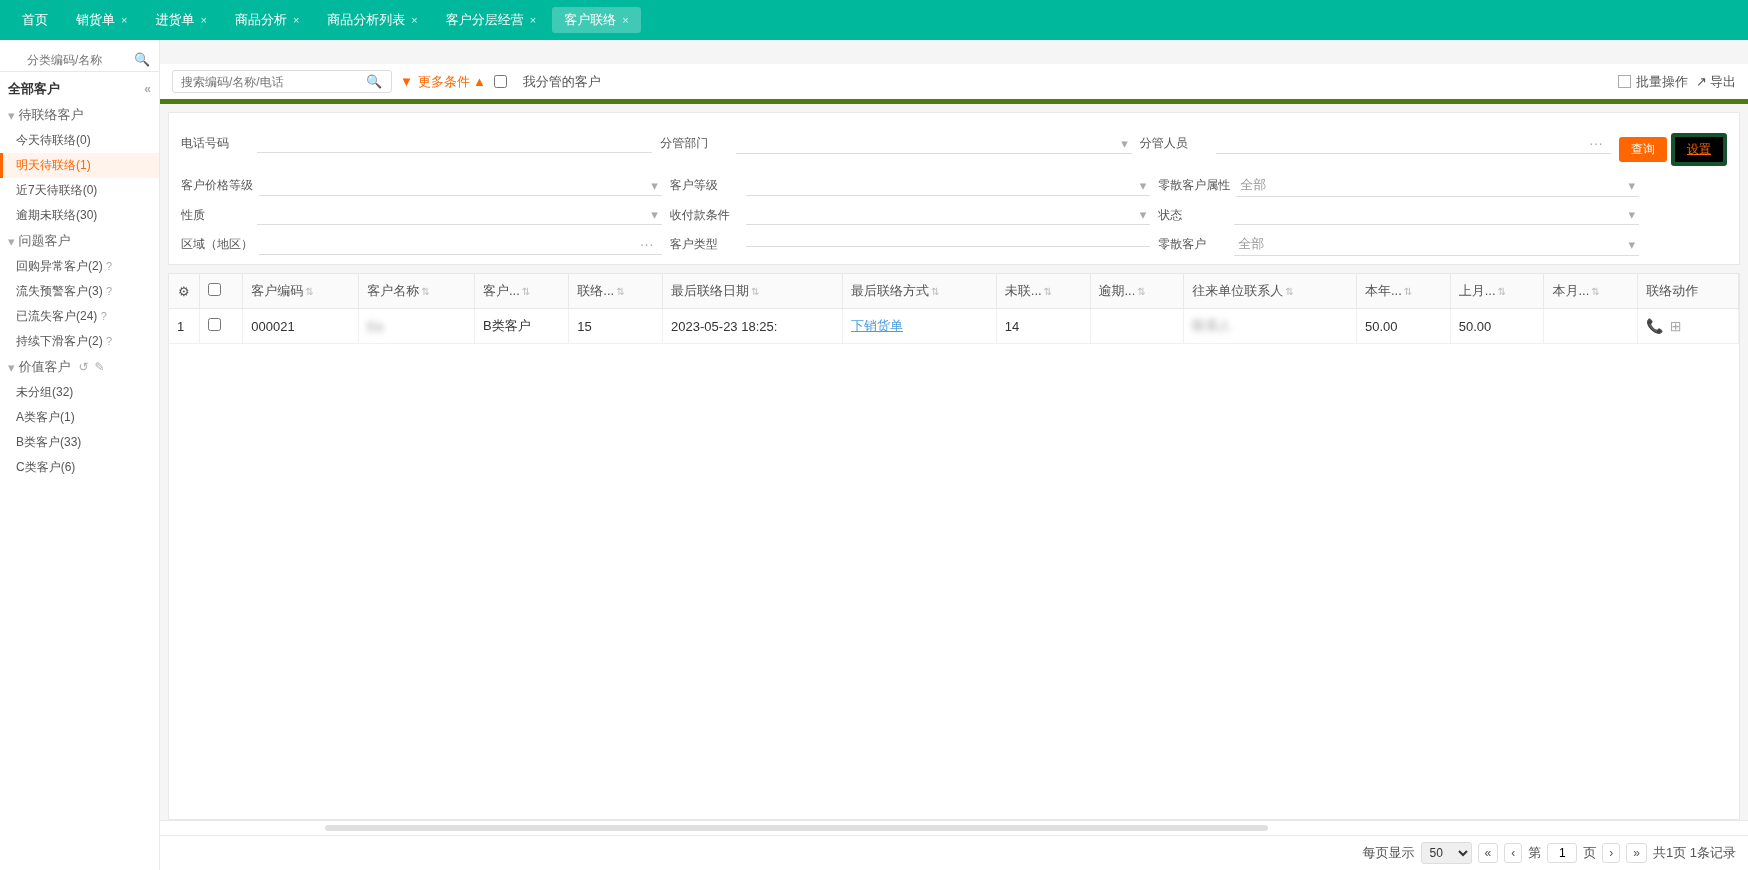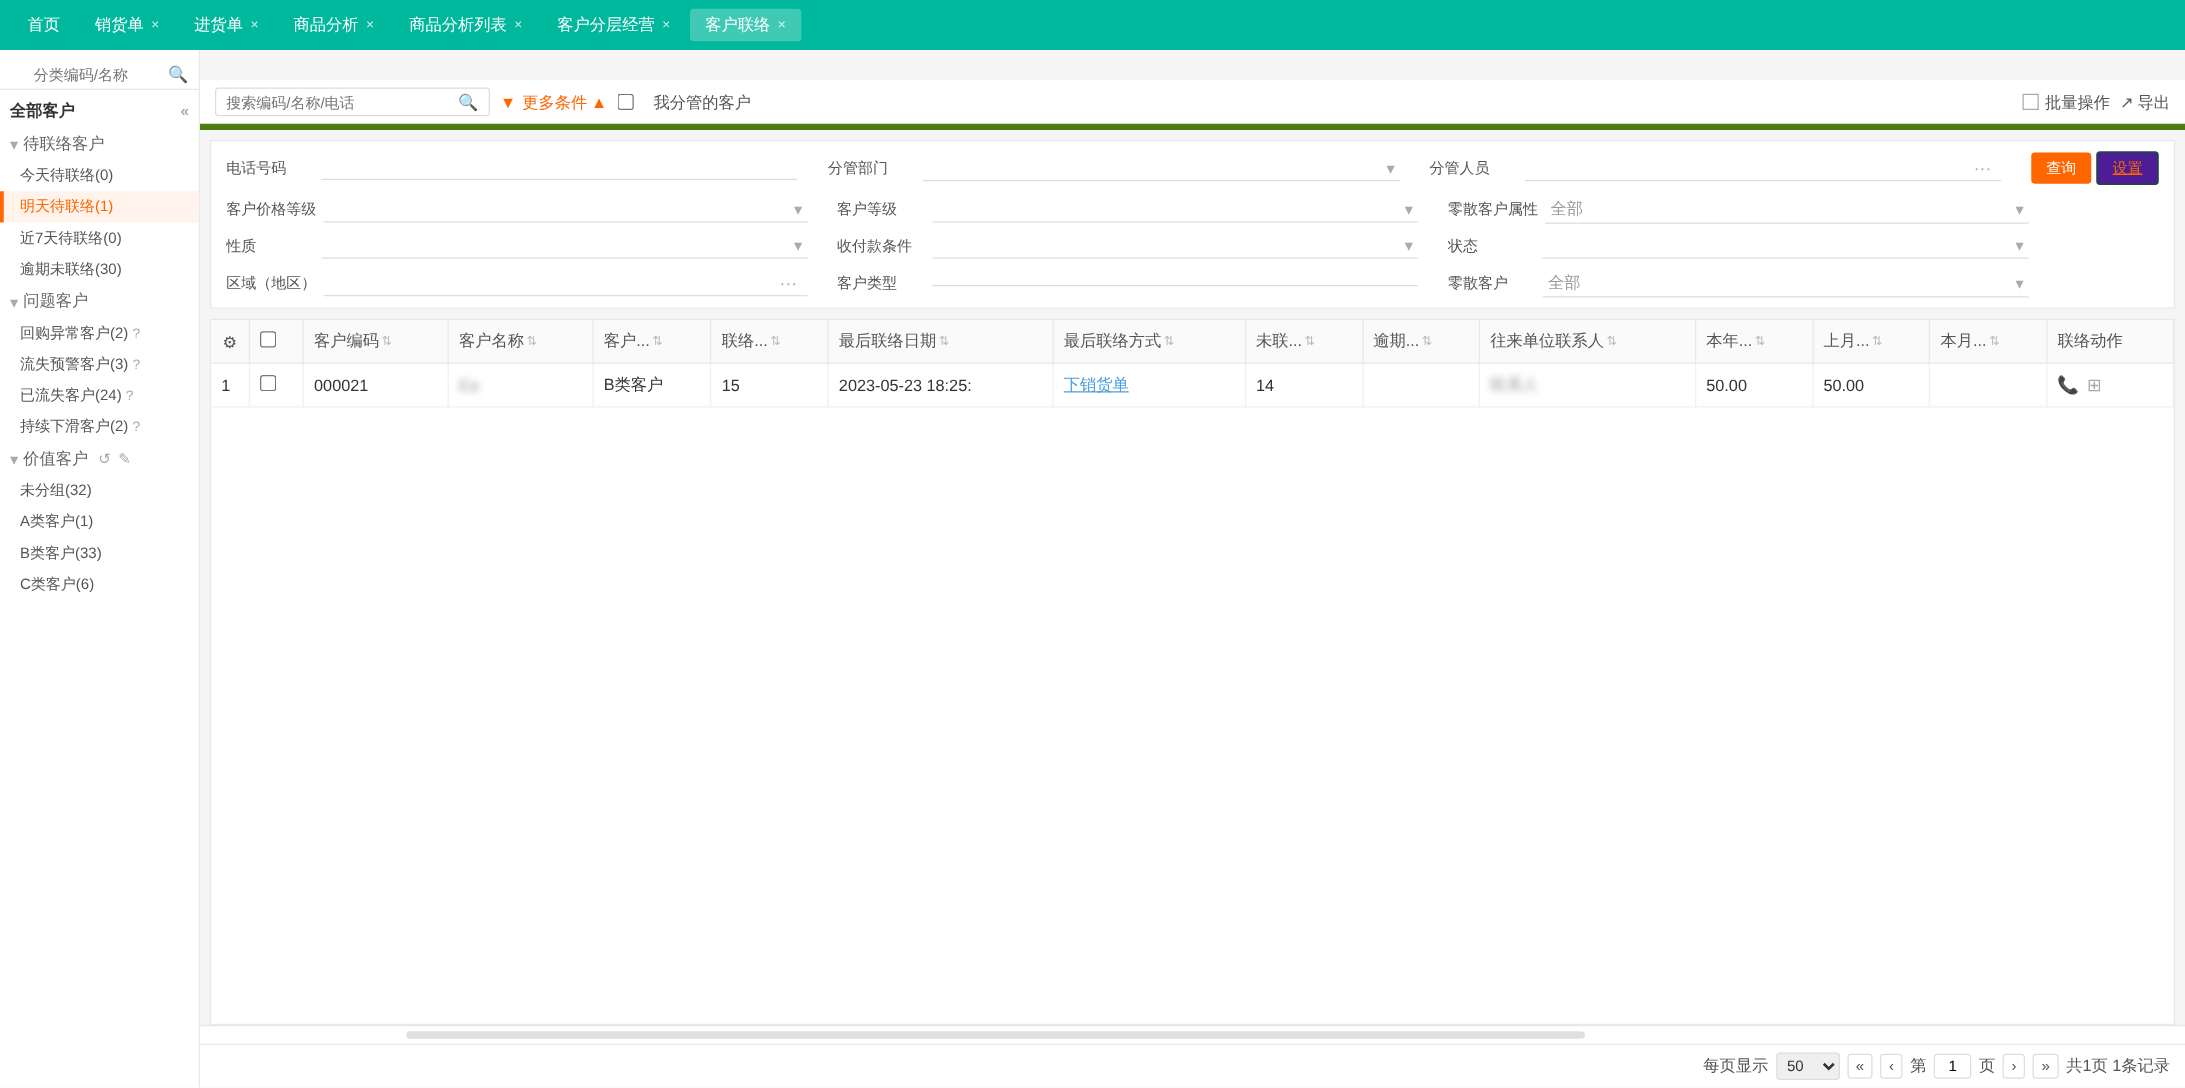--- a/index.html
+++ b/index.html
@@ -167,21 +167,21 @@
     
     .filter-panel {
       background: #fff;
       border: 1px solid #e8e8e8;
       margin: 8px 8px 0 8px;
       padding: 8px 12px;
     }
     .filter-row {
       display: flex;
       align-items: center;
-      gap: 24px;
+      gap: 8px;
       margin-bottom: 8px;
     }
     .filter-row:last-child { margin-bottom: 0; }
     .filter-item {
       display: flex;
       align-items: center;
       flex: 1;
       gap: 6px;
     }
     .filter-label {
@@ -212,34 +212,35 @@
       font-size: 12px;
     }
     .filter-select .chev { color: #aaa; }
     .filter-dots { color: #aaa; cursor: pointer; font-size: 14px; padding: 0 4px; }
     .filter-actions {
       display: flex;
       align-items: center;
       gap: 4px;
       min-width: 80px;
       justify-content: flex-end;
+      margin-top: 12px;
     }
     .btn-query {
       background: #f60;
       color: #fff;
       border: none;
       border-radius: 3px;
       padding: 4px 12px;
       cursor: pointer;
       font-size: 12px;
     }
     .btn-settings {
-      background: #4c1d95;
+      background: #000000;
       color: #f60;
-      border: 1px solid #14532d;
+      border: 4px solid #14532d;
       border-radius: 3px;
       padding: 4px 12px;
       cursor: pointer;
       font-size: 12px;
       text-decoration: underline;
     }
 
     
     .table-container {
       flex: 1;

